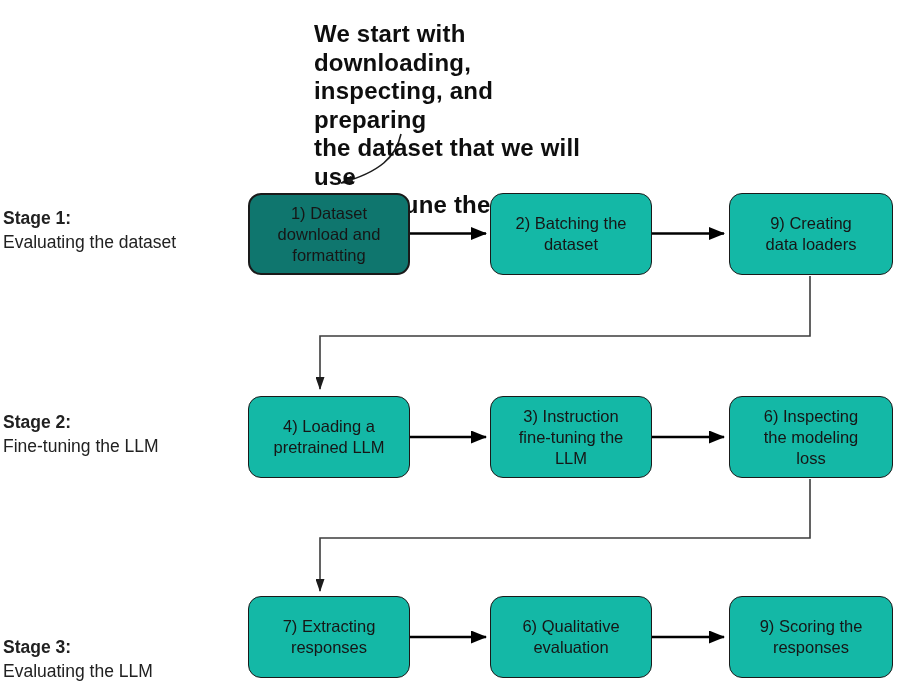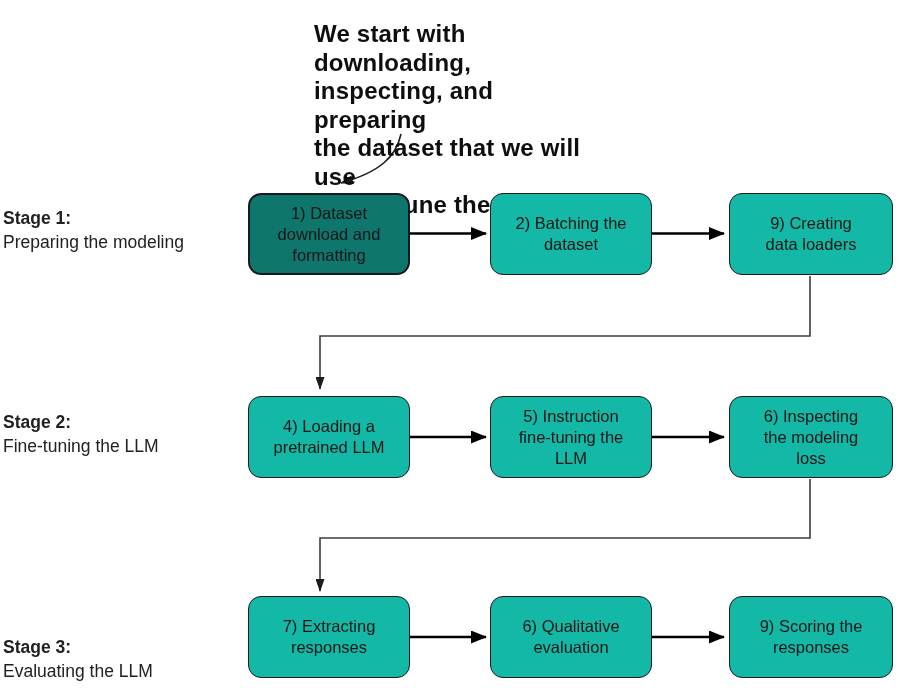--- a/index.html
+++ b/index.html
@@ -90,42 +90,42 @@
     <path d="M652 637 H724" fill="none" stroke="#000000" stroke-width="2.6" marker-end="url(#ah-big)"></path>
   </svg>
 
   <div class="annotation">We start with downloading,
 inspecting, and preparing
 the dataset that we will use
 to fine-tune the model.</div>
 
   <div class="stage" style="top:207px">
     <div class="stage-title">Stage 1:</div>
-    <div>Preparing the modeling</div>
+    <div>Evaluating the dataset</div>
   </div>
   <div class="stage" style="top:411px">
     <div class="stage-title">Stage 2:</div>
     <div>Fine-tuning the LLM</div>
   </div>
   <div class="stage" style="top:636px">
     <div class="stage-title">Stage 3:</div>
     <div>Evaluating the LLM</div>
   </div>
 
   <div class="box hl" style="left:248px; top:193px">1) Dataset
 download and
 formatting</div>
   <div class="box" style="left:490px; top:193px">2) Batching the
 dataset</div>
   <div class="box wide" style="left:729px; top:193px">9) Creating
 data loaders</div>
 
   <div class="box" style="left:248px; top:396px">4) Loading a
 pretrained LLM</div>
-  <div class="box" style="left:490px; top:396px">5) Instruction
+  <div class="box" style="left:490px; top:396px">3) Instruction
 fine-tuning the
 LLM</div>
   <div class="box wide" style="left:729px; top:396px">6) Inspecting
 the modeling
 loss</div>
 
   <div class="box" style="left:248px; top:596px">7) Extracting
 responses</div>
   <div class="box" style="left:490px; top:596px">6) Qualitative
 evaluation</div>

